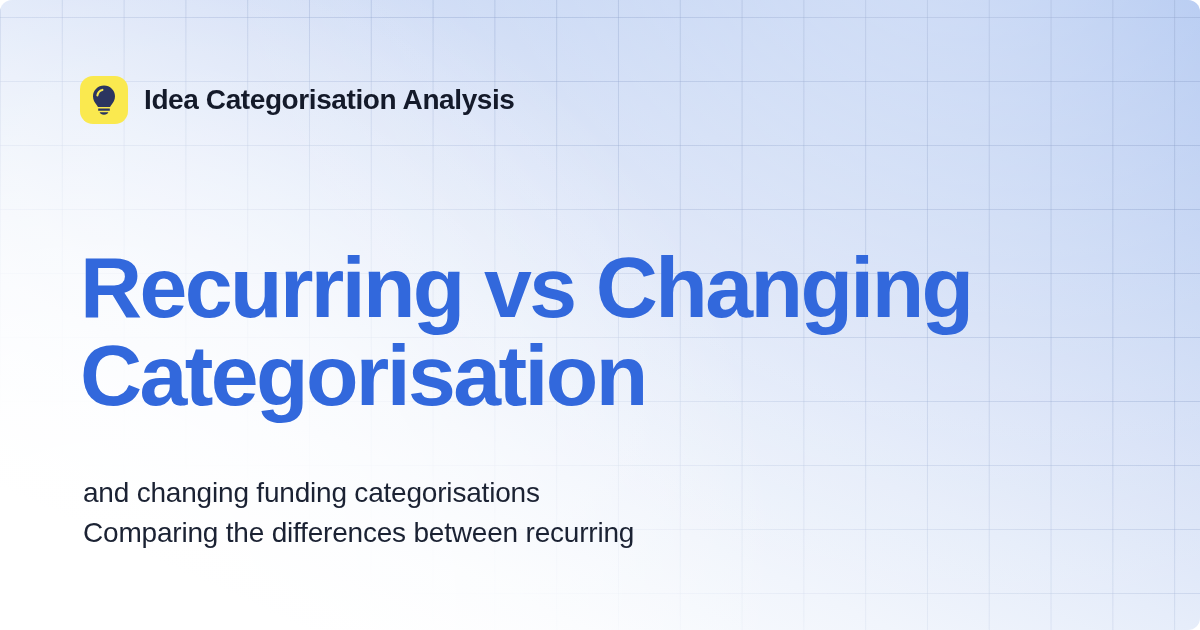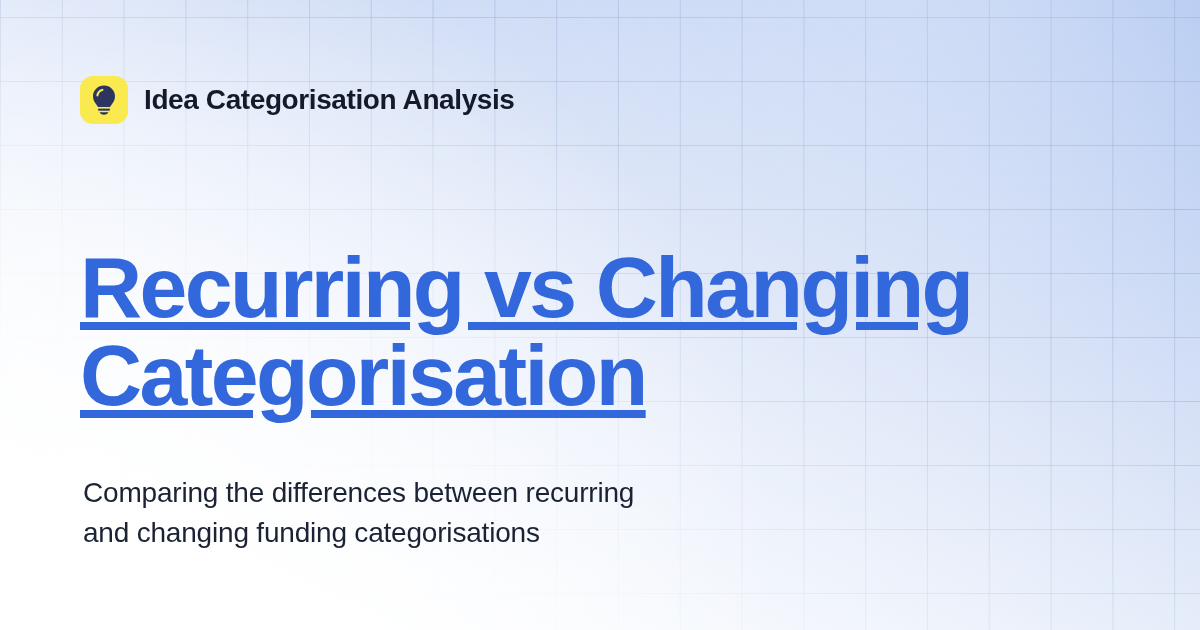--- a/index.html
+++ b/index.html
@@ -15,20 +15,21 @@
     background: #ffffff;
   }
 
   
   .card {
     position: relative;
     width: 1200px;
     height: 630px;
     overflow: hidden;
     background: #ffffff;
+    border-radius: 12px;
   }
 
   
   .bg-base {
     position: absolute;
     inset: 0;
     background:
       linear-gradient(205deg,
         #a5bfef 0%,
         #b4c9f1 12%,
@@ -119,21 +120,20 @@
   .headline {
     position: absolute;
     left: 80px;
     top: 243px;
     width: 1060px;
     font-size: 86px;
     font-weight: bold;
     line-height: 88px;
     letter-spacing: -2.6px;
     color: #3268dc;
-    text-decoration: underline;
   }
 
   .headline-line { display: block; white-space: nowrap; }
 
   
   .subtitle {
     position: absolute;
     left: 83px;
     top: 473px;
     width: 900px;
@@ -170,18 +170,18 @@
       </div>
       <div class="brand-title">Idea Categorisation Analysis</div>
     </div>
 
     <div class="headline">
       <span class="headline-line">Recurring vs Changing</span>
       <span class="headline-line">Categorisation</span>
     </div>
 
     <div class="subtitle">
+      <span class="subtitle-line">and changing funding categorisations</span>
       <span class="subtitle-line">Comparing the differences between recurring</span>
-      <span class="subtitle-line">and changing funding categorisations</span>
     </div>
 
   </div>
 </div>
 
 </body></html>

